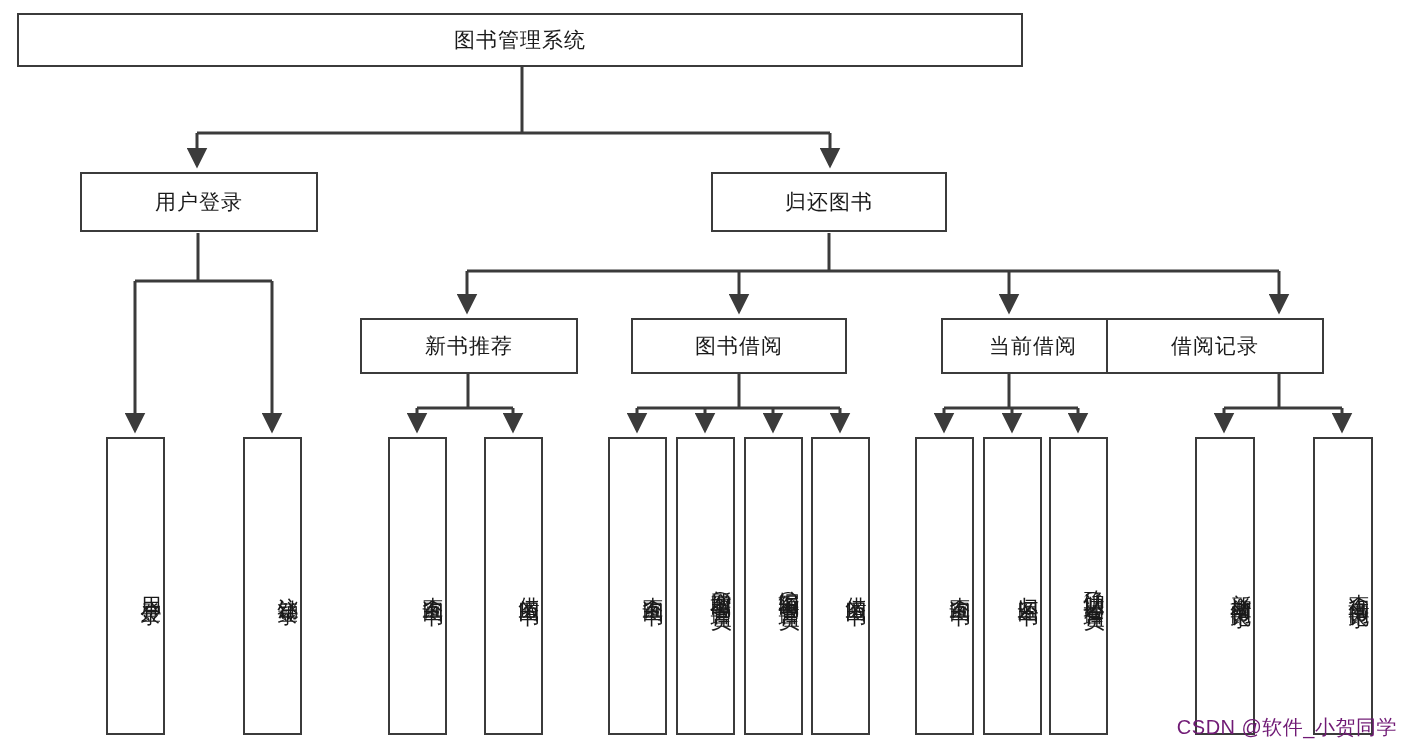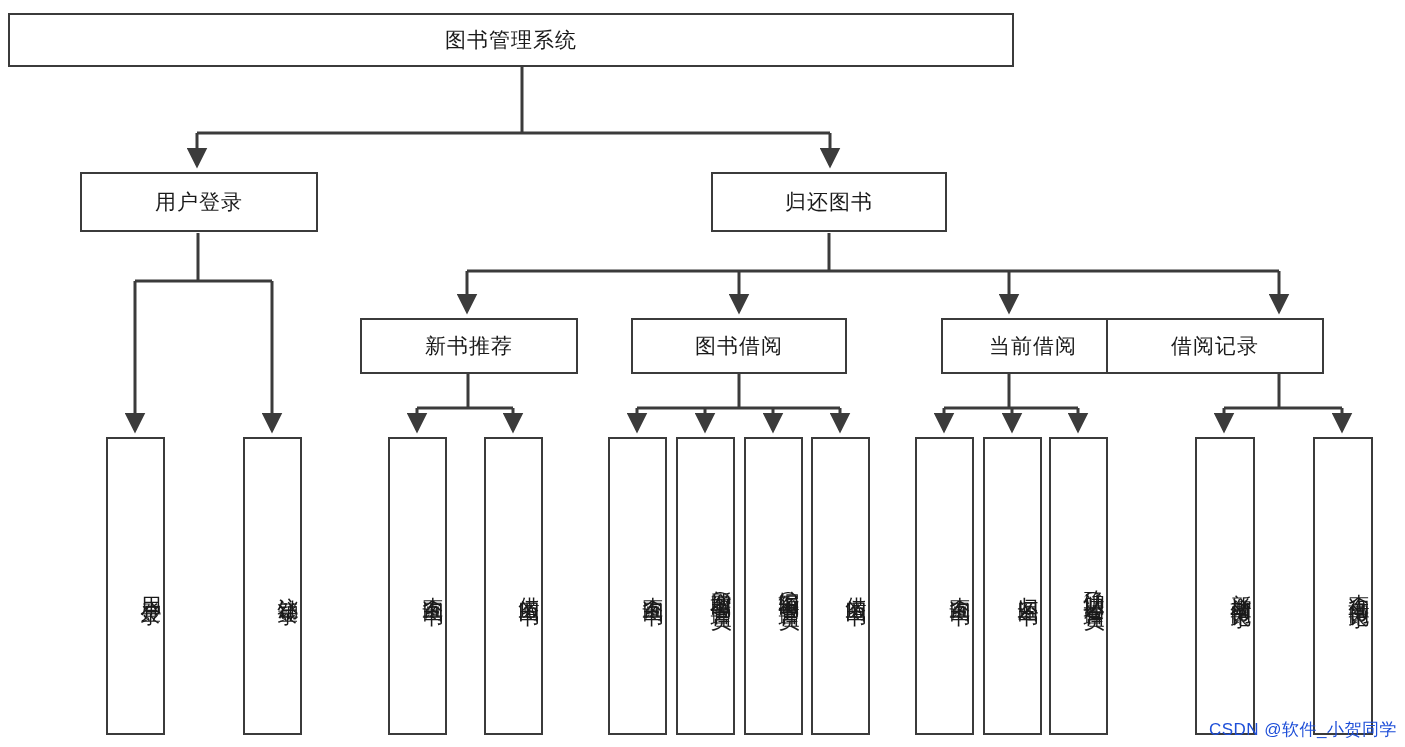--- a/index.html
+++ b/index.html
@@ -49,22 +49,22 @@
     letter-spacing: 3px;
     line-height: 1.15;
     padding: 6px 0;
     align-items: flex-start;
     justify-content: center;
   }
   #watermark {
     position: absolute;
     right: 8px;
     bottom: 6px;
-    font-size: 17px;
-    color: #1d4ed8;
+    font-size: 20px;
+    color: #701a75;
     letter-spacing: 0.5px;
     z-index: 5;
     white-space: nowrap;
   }
 </style>
 </head>
 <body>
 
 <div id="canvas">
 
@@ -111,21 +111,21 @@
       <path d="M 1012 408 L 1012 430" marker-end="url(#arrow)"></path>
       <path d="M 1078 408 L 1078 430" marker-end="url(#arrow)"></path>
 
       <path d="M 1279 374 L 1279 408"></path>
       <path d="M 1224 408 L 1342 408"></path>
       <path d="M 1224 408 L 1224 430" marker-end="url(#arrow)"></path>
       <path d="M 1342 408 L 1342 430" marker-end="url(#arrow)"></path>
     </g>
   </svg>
 
-  <div class="node node-h" style="left:8px; top:13px; width:1006px; height:54px;">图书管理系统</div>
+  <div class="node node-h" style="left:17px; top:13px; width:1006px; height:54px;">图书管理系统</div>
 
   <div class="node node-h" style="left:80px; top:172px; width:238px; height:60px;">用户登录</div>
 
   <div class="node node-h" style="left:711px; top:172px; width:236px; height:60px;">归还图书</div>
 
   <div class="node node-h" style="left:360px; top:318px; width:218px; height:56px;">新书推荐</div>
 
   <div class="node node-h" style="left:631px; top:318px; width:216px; height:56px;text-align:center;">图书借阅</div>
 
   <div class="node node-h" style="left:901px; top:318px; width:184px; height:56px;margin-left:40px;">当前借阅</div>

